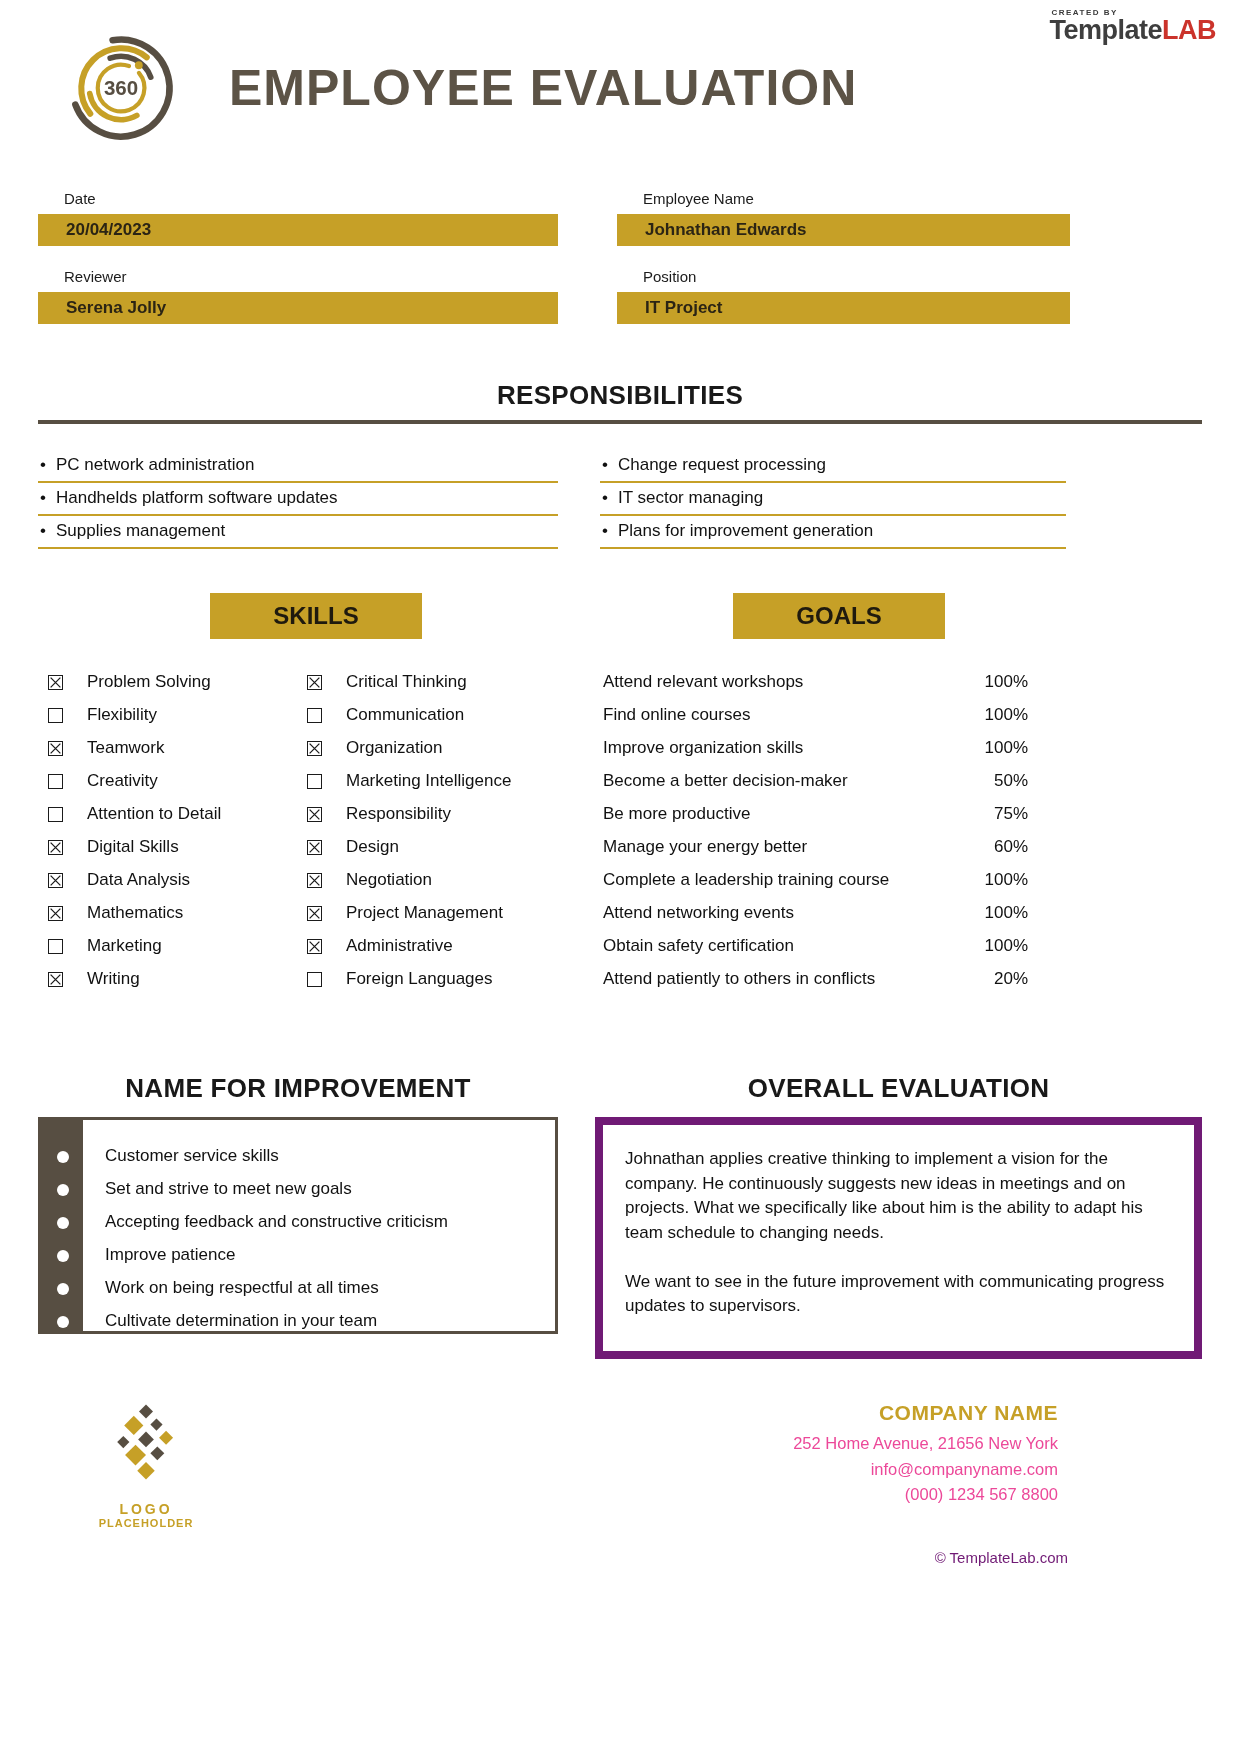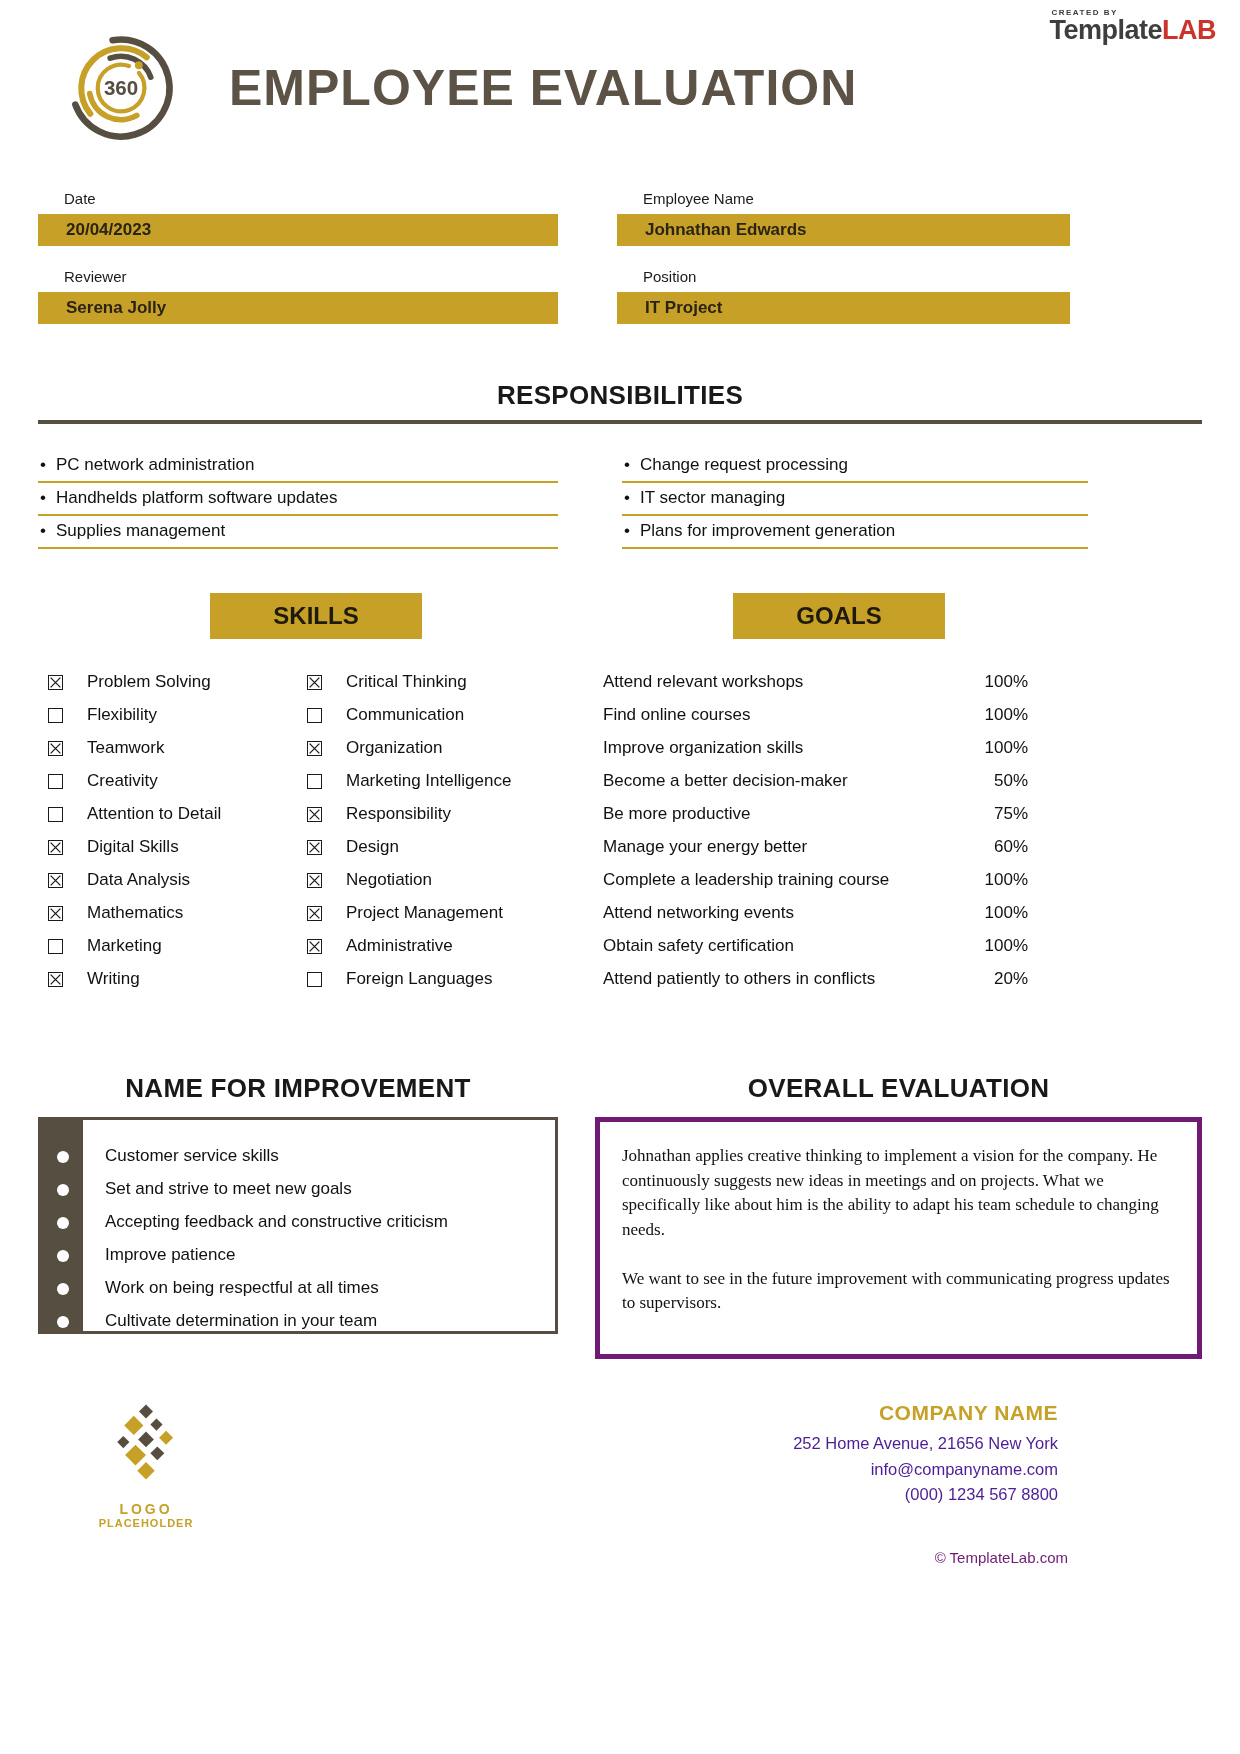--- a/index.html
+++ b/index.html
@@ -30,21 +30,21 @@
   .fields { margin-top: 46px; display: grid; grid-template-columns: 520px 453px; column-gap: 59px; row-gap: 22px; }
   .field-label { font-size: 15px; color: #1b1b1b; padding-left: 26px; margin-bottom: 7px; }
   .field-value { height: 32px; background: #c6a027; color: #2b2414; font-weight: 700; font-size: 17px; line-height: 32px; padding-left: 28px; }
 
   
   .sec-title { margin: 0; font-size: 26px; font-weight: 700; letter-spacing: 0.3px; color: #191919; text-align: center; line-height: 30px; }
 
   
   .resp { margin-top: 56px; }
   .rule { height: 4px; background: #574e42; margin-top: 10px; }
-  .resp-grid { display: grid; grid-template-columns: 520px 466px; column-gap: 64px; margin-top: 26px; }
+  .resp-grid { display: grid; grid-template-columns: 520px 466px; column-gap: 42px; margin-top: 26px; }
   .resp-grid ul { list-style: none; margin: 0; padding: 0; }
   .resp-item { font-size: 17px; color: #111; padding: 5px 0 6px 2px; border-bottom: 2px solid #c6a027; }
   .resp-item::before { content: "\2022"; margin-right: 10px; }
 
   
   .sg-grid { display: grid; grid-template-columns: 520px 607px; column-gap: 37px; margin-top: 44px; }
   .gold-box { width: 212px; height: 46px; background: #c6a027; color: #1f1a0e; font-weight: 700; font-size: 24px; line-height: 46px; text-align: center; }
   .skills-box { margin-left: 172px; }
   .goals-box { margin-left: 138px; }
   .skills-grid { display: grid; grid-template-columns: 259px 1fr; margin-top: 32px; }
@@ -56,33 +56,33 @@
   .goals-list { list-style: none; margin: 32px 0 0; padding: 0 174px 0 8px; }
   .goal-item { display: flex; justify-content: space-between; align-items: center; height: 22px; margin-bottom: 11px; font-size: 17px; color: #111; }
 
   
   .bottom-grid { display: grid; grid-template-columns: 520px 607px; column-gap: 37px; margin-top: 72px; }
   .imp-box { margin-top: 14px; position: relative; border: 3px solid #574e42; height: 217px; background: #fff; }
   .imp-rail { position: absolute; left: 0; top: 0; bottom: 0; width: 42px; background: #574e42; }
   .imp-list { list-style: none; margin: 0 0 0 42px; padding: 26px 0 0 22px; }
   .imp-item { position: relative; font-size: 17px; color: #111; height: 22px; margin-bottom: 11px; }
   .imp-item::before { content: ""; position: absolute; left: -48px; top: 5px; width: 12px; height: 12px; border-radius: 50%; background: #fff; }
-  .eval-box { margin-top: 14px; border: 5px solid #701a75; height: 242px; padding: 22px 26px 0 22px; background: #fff; font-family: Liberation Serif, serif; }
+  .eval-box { margin-top: 14px; border: 8px solid #701a75; height: 242px; padding: 22px 26px 0 22px; background: #fff; }
   .eval-box p { margin: 0 0 24px; font-size: 17px; line-height: 1.45; color: #111; }
 
   
   .footer { display: flex; align-items: flex-start; margin-top: 42px; }
   .logo-ph { margin-left: 47px; width: 122px; text-align: center; }
   .logo-ph svg { display: block; margin: 0 auto; width: 92px; height: 96px; }
   .logo-text { margin-top: 4px; font-weight: 700; color: #c6a027; }
   .logo-line1 { display: block; font-size: 14px; letter-spacing: 3px; }
   .logo-line2 { display: block; font-size: 11px; letter-spacing: 1px; }
   .company { margin-left: auto; text-align: right; padding-right: 144px; }
   .company-name { font-size: 21px; font-weight: 700; color: #c6a027; letter-spacing: 0.5px; margin-bottom: 6px; }
-  .company-line { font-size: 16.5px; color: #4c1d95; line-height: 1.55; }
+  .company-line { font-size: 16.5px; color: #ec4899; line-height: 1.55; }
 
   .copyright { position: absolute; right: 172px; bottom: 188px; font-size: 15px; color: #701a75; }
 </style>
 </head>
 <body>
 
 <div class="page">
 
   <div class="brand">
     <span class="created-by">CREATED BY</span>

